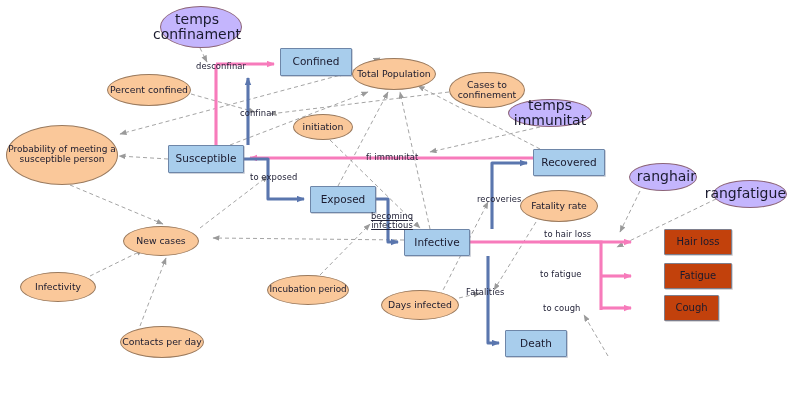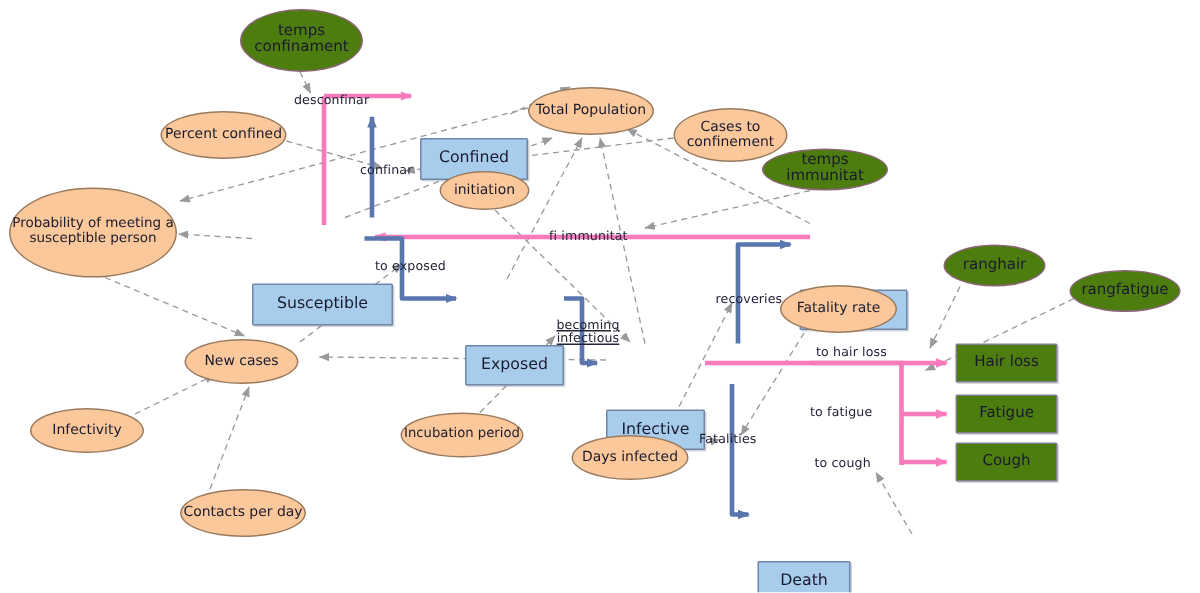--- a/index.html
+++ b/index.html
@@ -6,31 +6,31 @@
   html,body{margin:0;padding:0;background:#ffffff;}
   body{font-family:"DejaVu Sans","Liberation Sans",sans-serif;}
   #canvas{position:relative;width:800px;height:395px;background:#ffffff;overflow:hidden;}
   #edge-layer{position:absolute;left:0;top:0;width:800px;height:395px;}
 
   .node{position:absolute;box-sizing:border-box;display:flex;align-items:center;
         justify-content:center;text-align:center;line-height:1.08;color:#1a1a2e;}
 
   
   .stock{background:#A8CDEC;border:1.4px solid #6E86A8;border-radius:1px;
-         font-size:10.5px;box-shadow:1px 1px 0 rgba(120,130,150,.35);margin-top:44px;}
+         font-size:10.5px;box-shadow:1px 1px 0 rgba(120,130,150,.35);}
 
   
   .aux{background:#FAC89A;border:1.3px solid #9A7A5E;border-radius:50%;font-size:9.3px;}
 
   
-  .param{background:#4d7c0f;border:1.3px solid #8C6478;border-radius:50%;font-size:10px;}
+  .param{background:#c4b5fd;border:1.3px solid #8C6478;border-radius:50%;font-size:14px;justify-content:flex-end;}
 
   
-  .sym{background:#4d7c0f;border:1.4px solid #7E7E8C;border-radius:1px;font-size:10px;
-       box-shadow:1px 1px 0 rgba(120,120,130,.3);}
+  .sym{background:#c2410c;border:1.4px solid #7E7E8C;border-radius:1px;font-size:10px;
+       box-shadow:1px 1px 0 rgba(120,120,130,.3);margin-left:27px;}
 
   .edge-label{position:absolute;font-size:8.4px;color:#232338;white-space:nowrap;
               background:transparent;letter-spacing:.1px;}
   .edge-label.two{line-height:1.05;white-space:normal;text-align:center;}
 </style>
 </head>
 <body>
 
 <div id="canvas">
 
@@ -89,21 +89,21 @@
       <path d="M243,159 L268,159 L268,199 L304,199" marker-end="url(#ah-blue)"></path>
       <path d="M376,199 L388,199 L388,242 L398,242" marker-end="url(#ah-blue)"></path>
       <path d="M492,229 L492,163 L527,163" marker-end="url(#ah-blue)"></path>
       <path d="M488,256 L488,343 L499,343" marker-end="url(#ah-blue)"></path>
     </g>
   </svg>
 
   <div class="node stock" style="left:280px;top:48px;width:72px;height:28px;">
     <span>Confined</span>
   </div>
-  <div class="node stock" style="left:168px;top:145px;width:94px;height:28px;">
+  <div class="node stock" style="left:168px;top:145px;width:76px;height:28px;">
     <span>Susceptible</span>
   </div>
   <div class="node stock" style="left:310px;top:186px;width:66px;height:27px;">
     <span>Exposed</span>
   </div>
   <div class="node stock" style="left:404px;top:229px;width:66px;height:27px;">
     <span>Infective</span>
   </div>
   <div class="node stock" style="left:533px;top:149px;width:72px;height:27px;">
     <span>Recovered</span>
@@ -111,21 +111,21 @@
   <div class="node stock" style="left:505px;top:330px;width:62px;height:27px;">
     <span>Death</span>
   </div>
 
   <div class="node sym" style="left:637px;top:229px;width:68px;height:26px;">
     <span>Hair loss</span>
   </div>
   <div class="node sym" style="left:637px;top:263px;width:68px;height:26px;">
     <span>Fatigue</span>
   </div>
-  <div class="node sym" style="left:637px;top:295px;width:68px;height:26px;">
+  <div class="node sym" style="left:637px;top:295px;width:55px;height:26px;">
     <span>Cough</span>
   </div>
 
   <div class="node aux" style="left:107px;top:74px;width:84px;height:32px;">
     <span>Percent confined</span>
   </div>
   <div class="node aux" style="left:352px;top:58px;width:84px;height:32px;">
     <span>Total Population</span>
   </div>
   <div class="node aux" style="left:449px;top:72px;width:76px;height:36px;">

